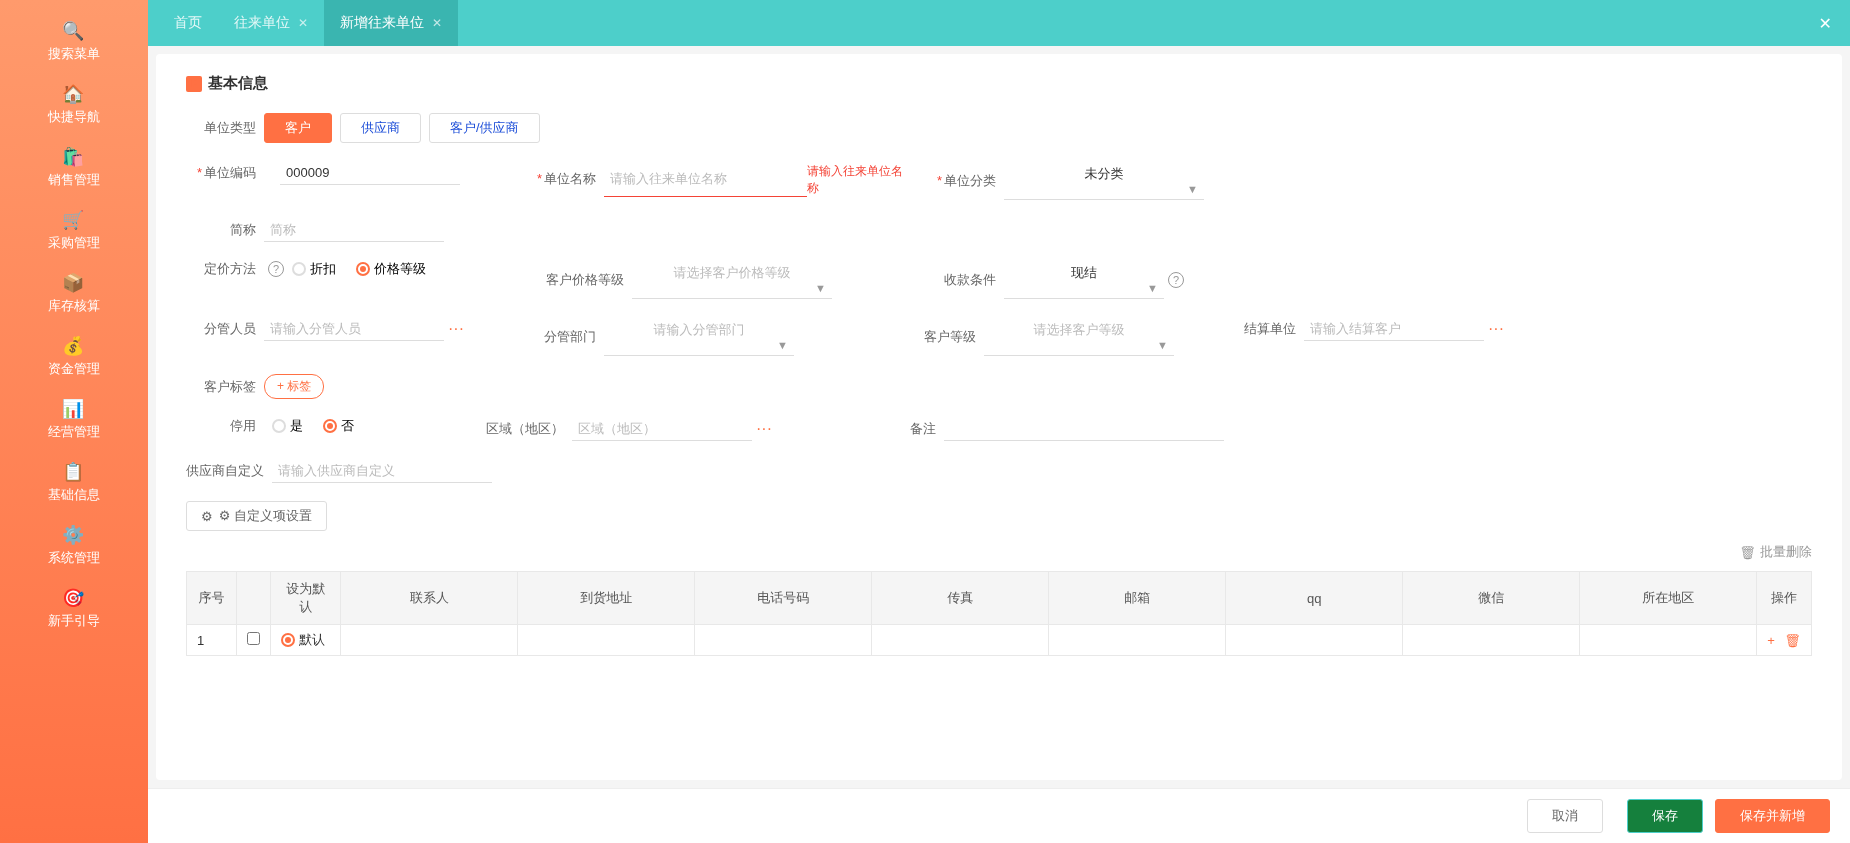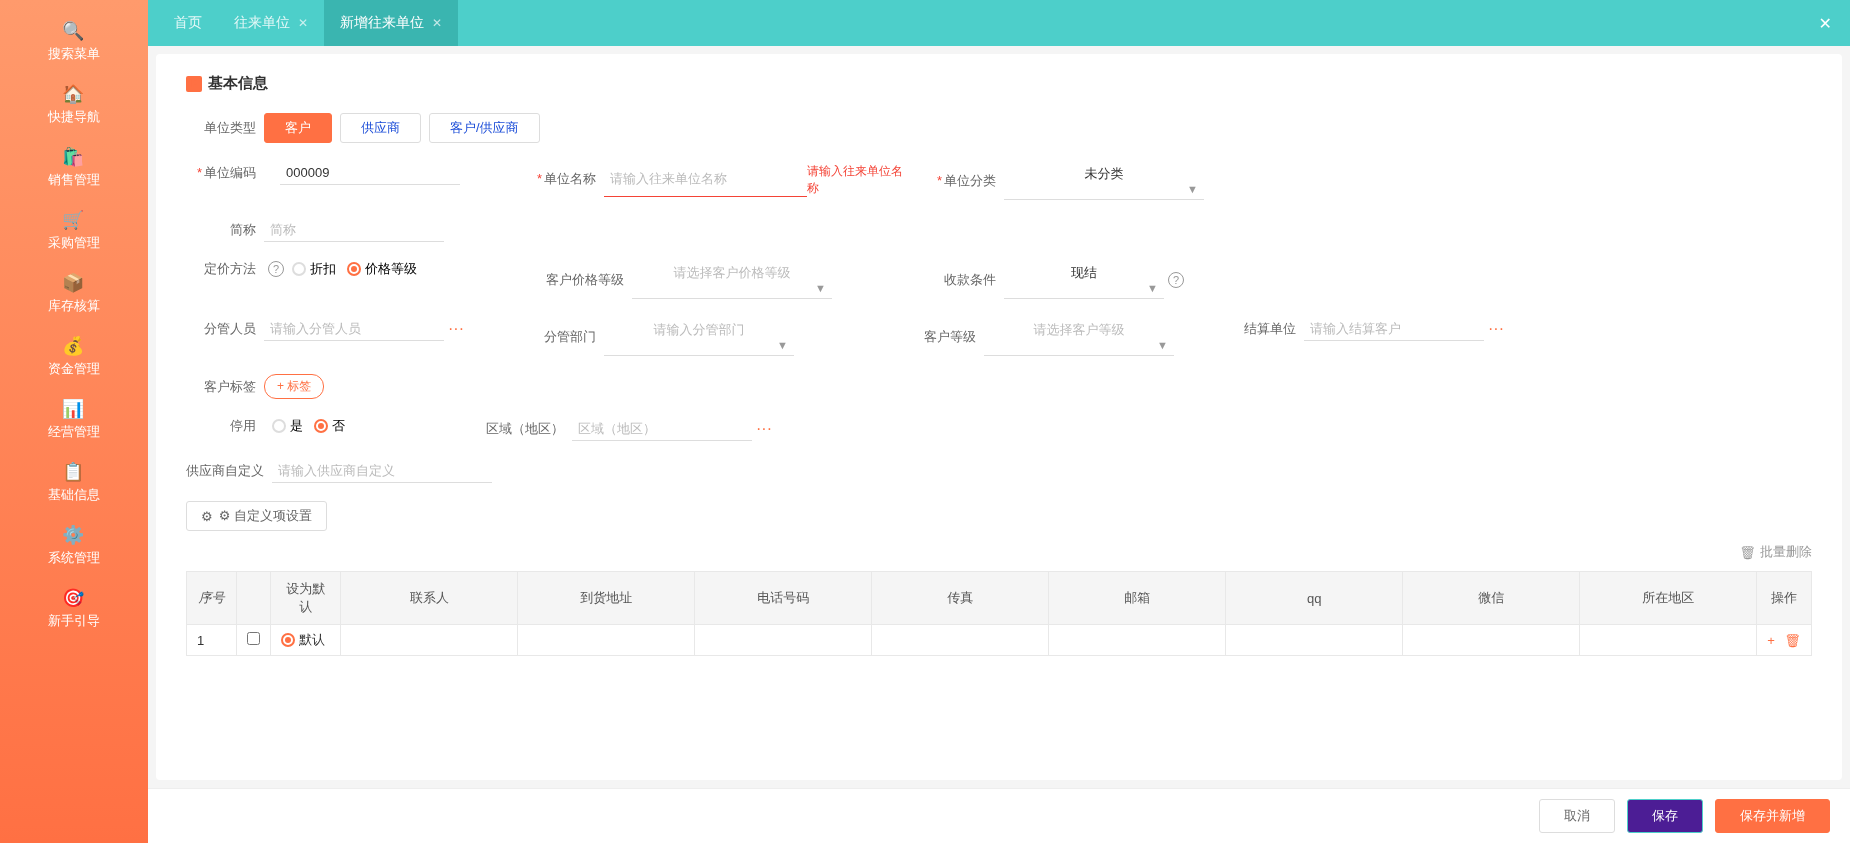--- a/index.html
+++ b/index.html
@@ -174,21 +174,21 @@
       cursor: pointer;
       min-width: 160px;
       color: #333;
       font-size: 13px;
       flex-direction: column;
     }
     .select-control .placeholder { color: #bbb; }
     .select-arrow { margin-left: auto; color: #999; font-size: 11px; }
 
     
-    .radio-group { display: flex; align-items: center; gap: 11px; }
+    .radio-group { display: flex; align-items: center; gap: 20px; }
     .radio-item { display: flex; align-items: center; gap: 4px; cursor: pointer; }
     .radio-circle {
       width: 14px; height: 14px;
       border-radius: 50%;
       border: 2px solid #ddd;
       display: flex; align-items: center; justify-content: center;
     }
     .radio-circle.checked { border-color: #ff7043; }
     .radio-circle.checked::after {
       content: '';
@@ -253,21 +253,21 @@
       flex-shrink: 0;
     }
     .btn {
       padding: 7px 24px;
       border-radius: 3px;
       font-size: 13px;
       cursor: pointer;
       border: 1px solid #ddd;
     }
     .btn-default { background: #fff; color: #666; }
-    .btn-primary { background: #4c1d95; color: #fff; border-color: #4dcfca; }
+    .btn-primary { background: #15803d; color: #fff; border-color: #4dcfca; margin-left: 12px; }
     .btn-warning { background: #ff7043; color: #fff; border-color: #ff7043; }
 
     
     .help-icon {
       width: 16px; height: 16px;
       border-radius: 50%;
       border: 1px solid #999;
       display: inline-flex;
       align-items: center;
       justify-content: center;
@@ -509,20 +509,24 @@
             <div class="radio-circle checked"></div>
             <span>否</span>
           </div>
         </div>
       </div>
       <div class="form-item" style="flex: 0 0 360px; margin-left: 20px;">
         <span class="form-label">区域（地区）</span>
         <input class="form-control" type="text" placeholder="区域（地区）" style="">
         <span class="dots-btn">···</span>
       </div>
+      <div class="form-item" style="margin-left: 20px;">
+        <span class="form-label">备注</span>
+        <input class="form-control" type="text" placeholder="" style="width: 280px;">
+      </div>
     </div>
 
     <div class="form-row">
       <div class="form-item">
         <span class="form-label">供应商自定义</span>
         <input class="form-control" type="text" placeholder="请输入供应商自定义" style="width: 220px;">
       </div>
     </div>
 
     <div style="margin-top: 10px;">
@@ -535,21 +539,21 @@
     <div class="batch-delete">
       <div class="batch-delete-btn">
         <span>🗑</span>
         <span>批量删除</span>
       </div>
     </div>
 
     <table class="data-table">
       <thead>
         <tr>
-          <th style="width:50px;font-style:italic;">序号</th>
+          <th style="width:50px;">序号</th>
           <th class="checkbox-cell"></th>
           <th>设为默认</th>
           <th>联系人</th>
           <th>到货地址</th>
           <th>电话号码</th>
           <th>传真</th>
           <th>邮箱</th>
           <th>qq</th>
           <th>微信</th>
           <th>所在地区</th>

